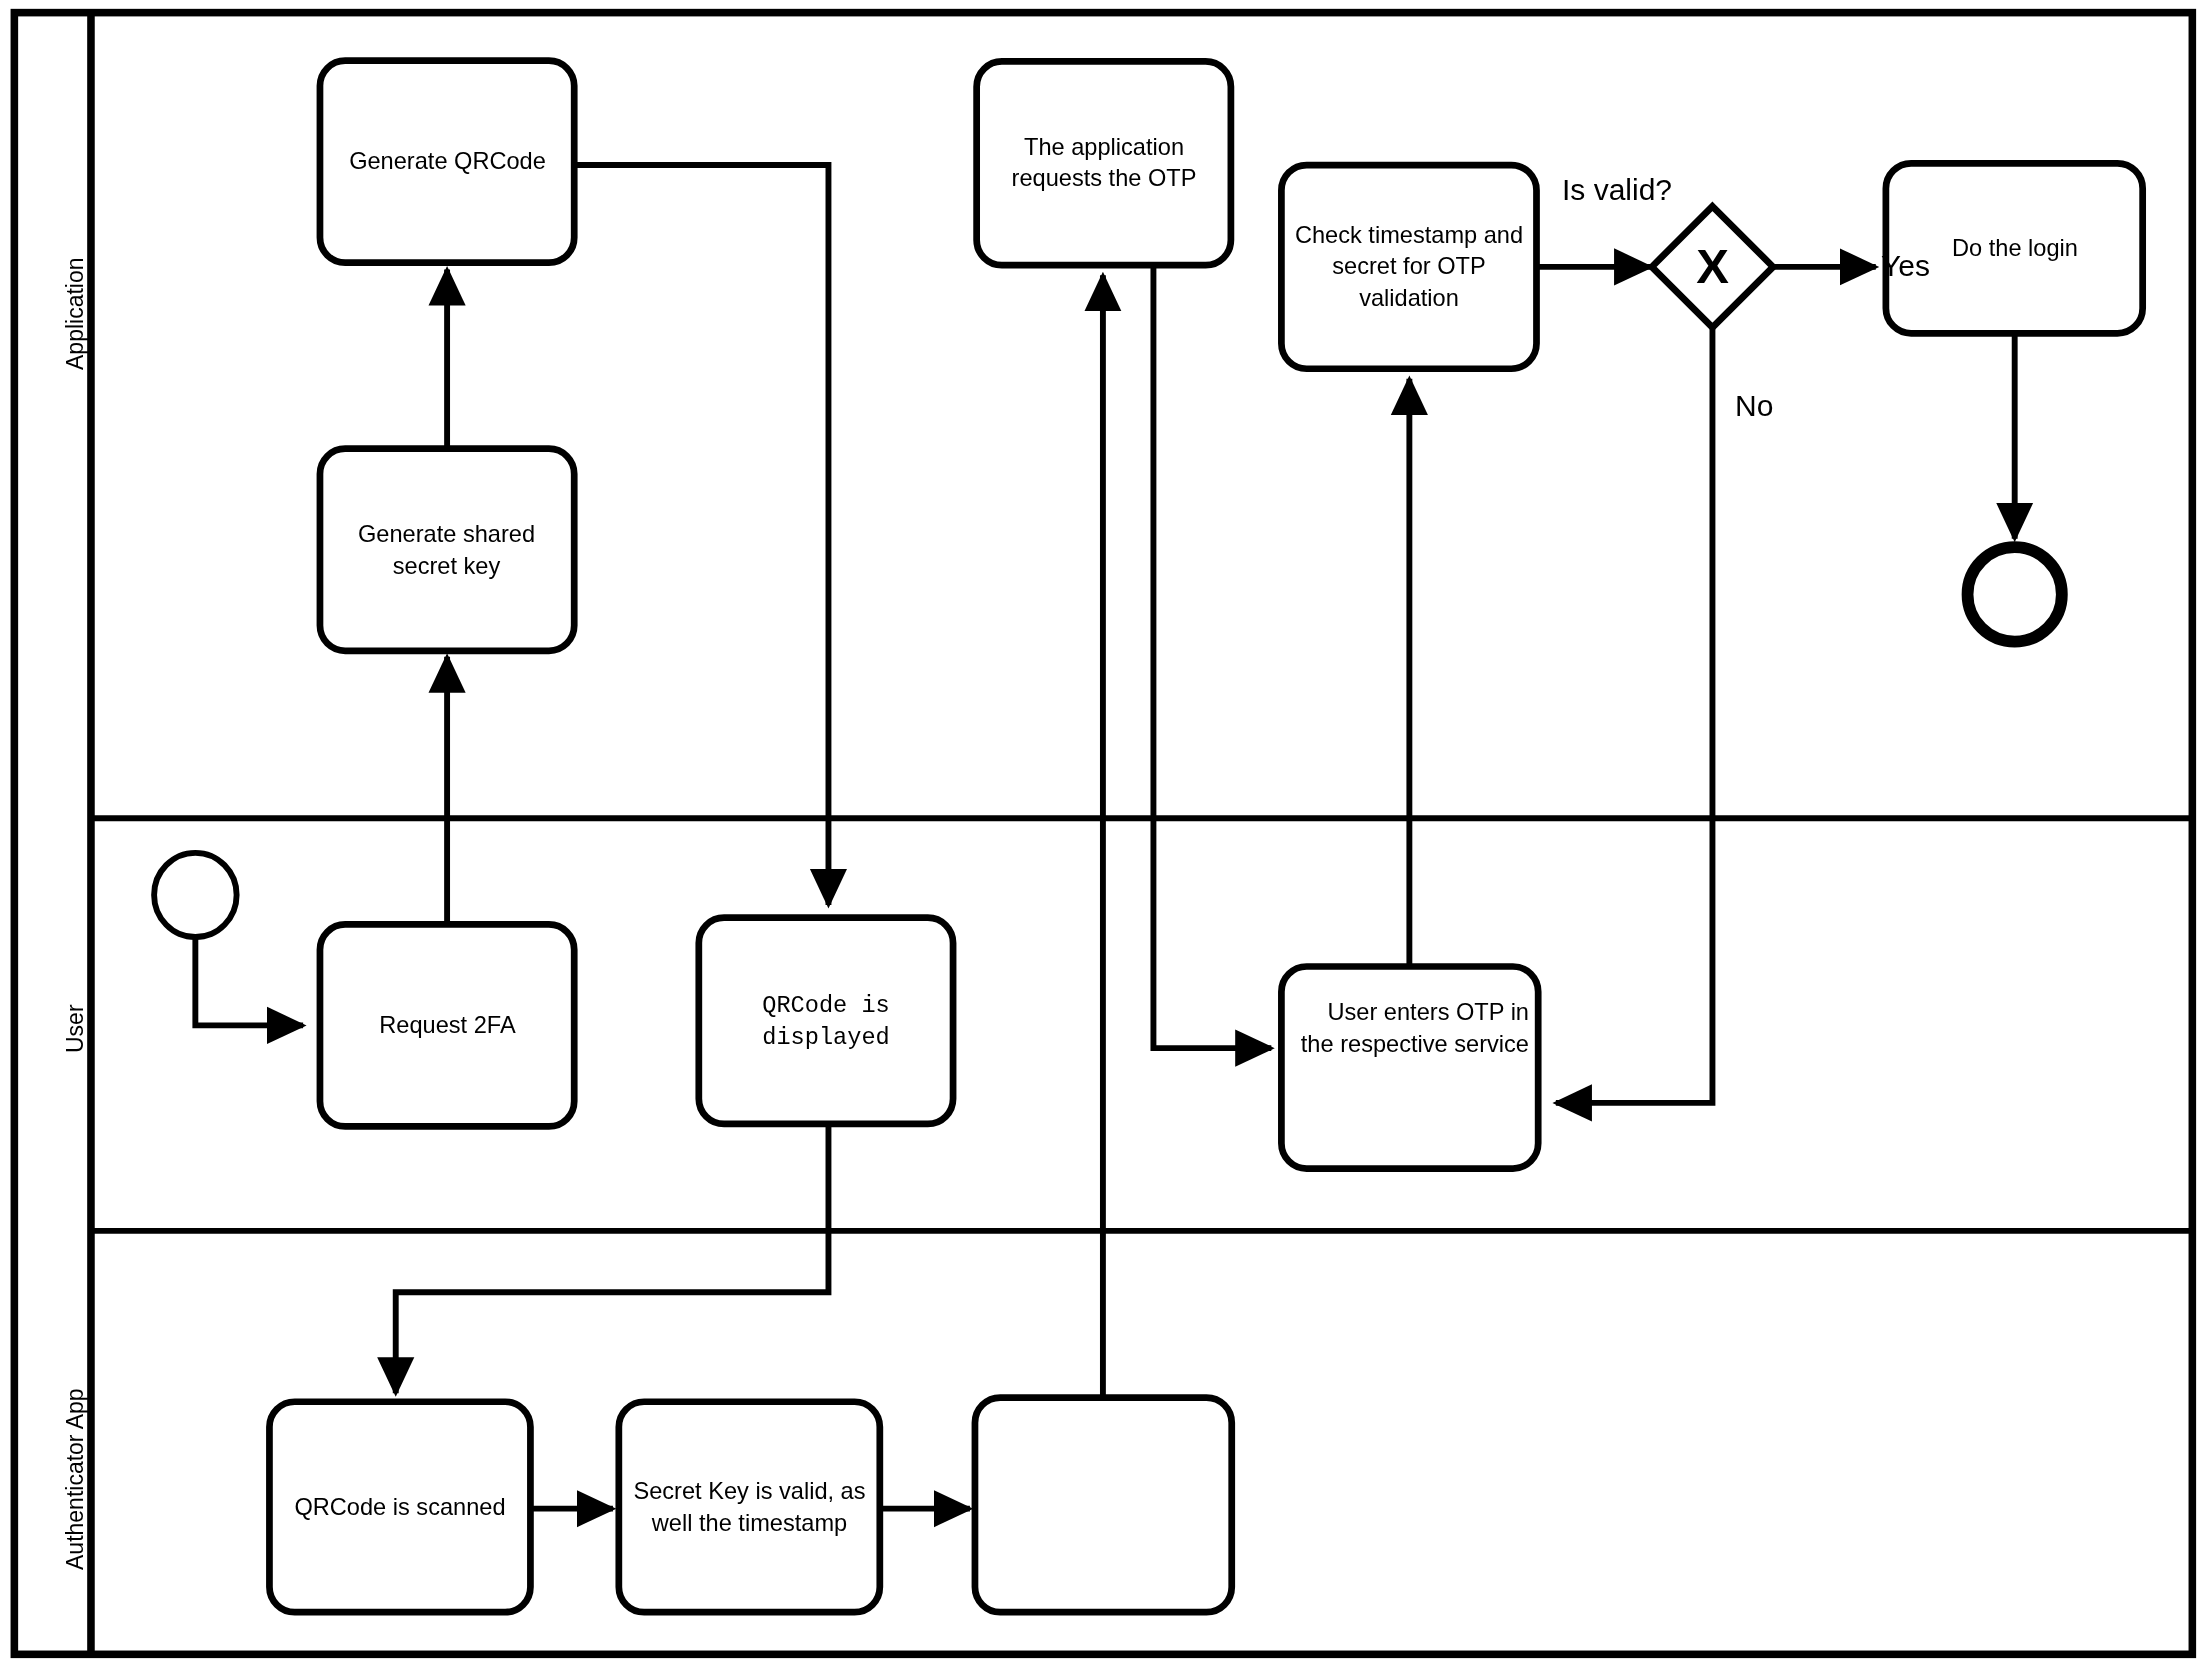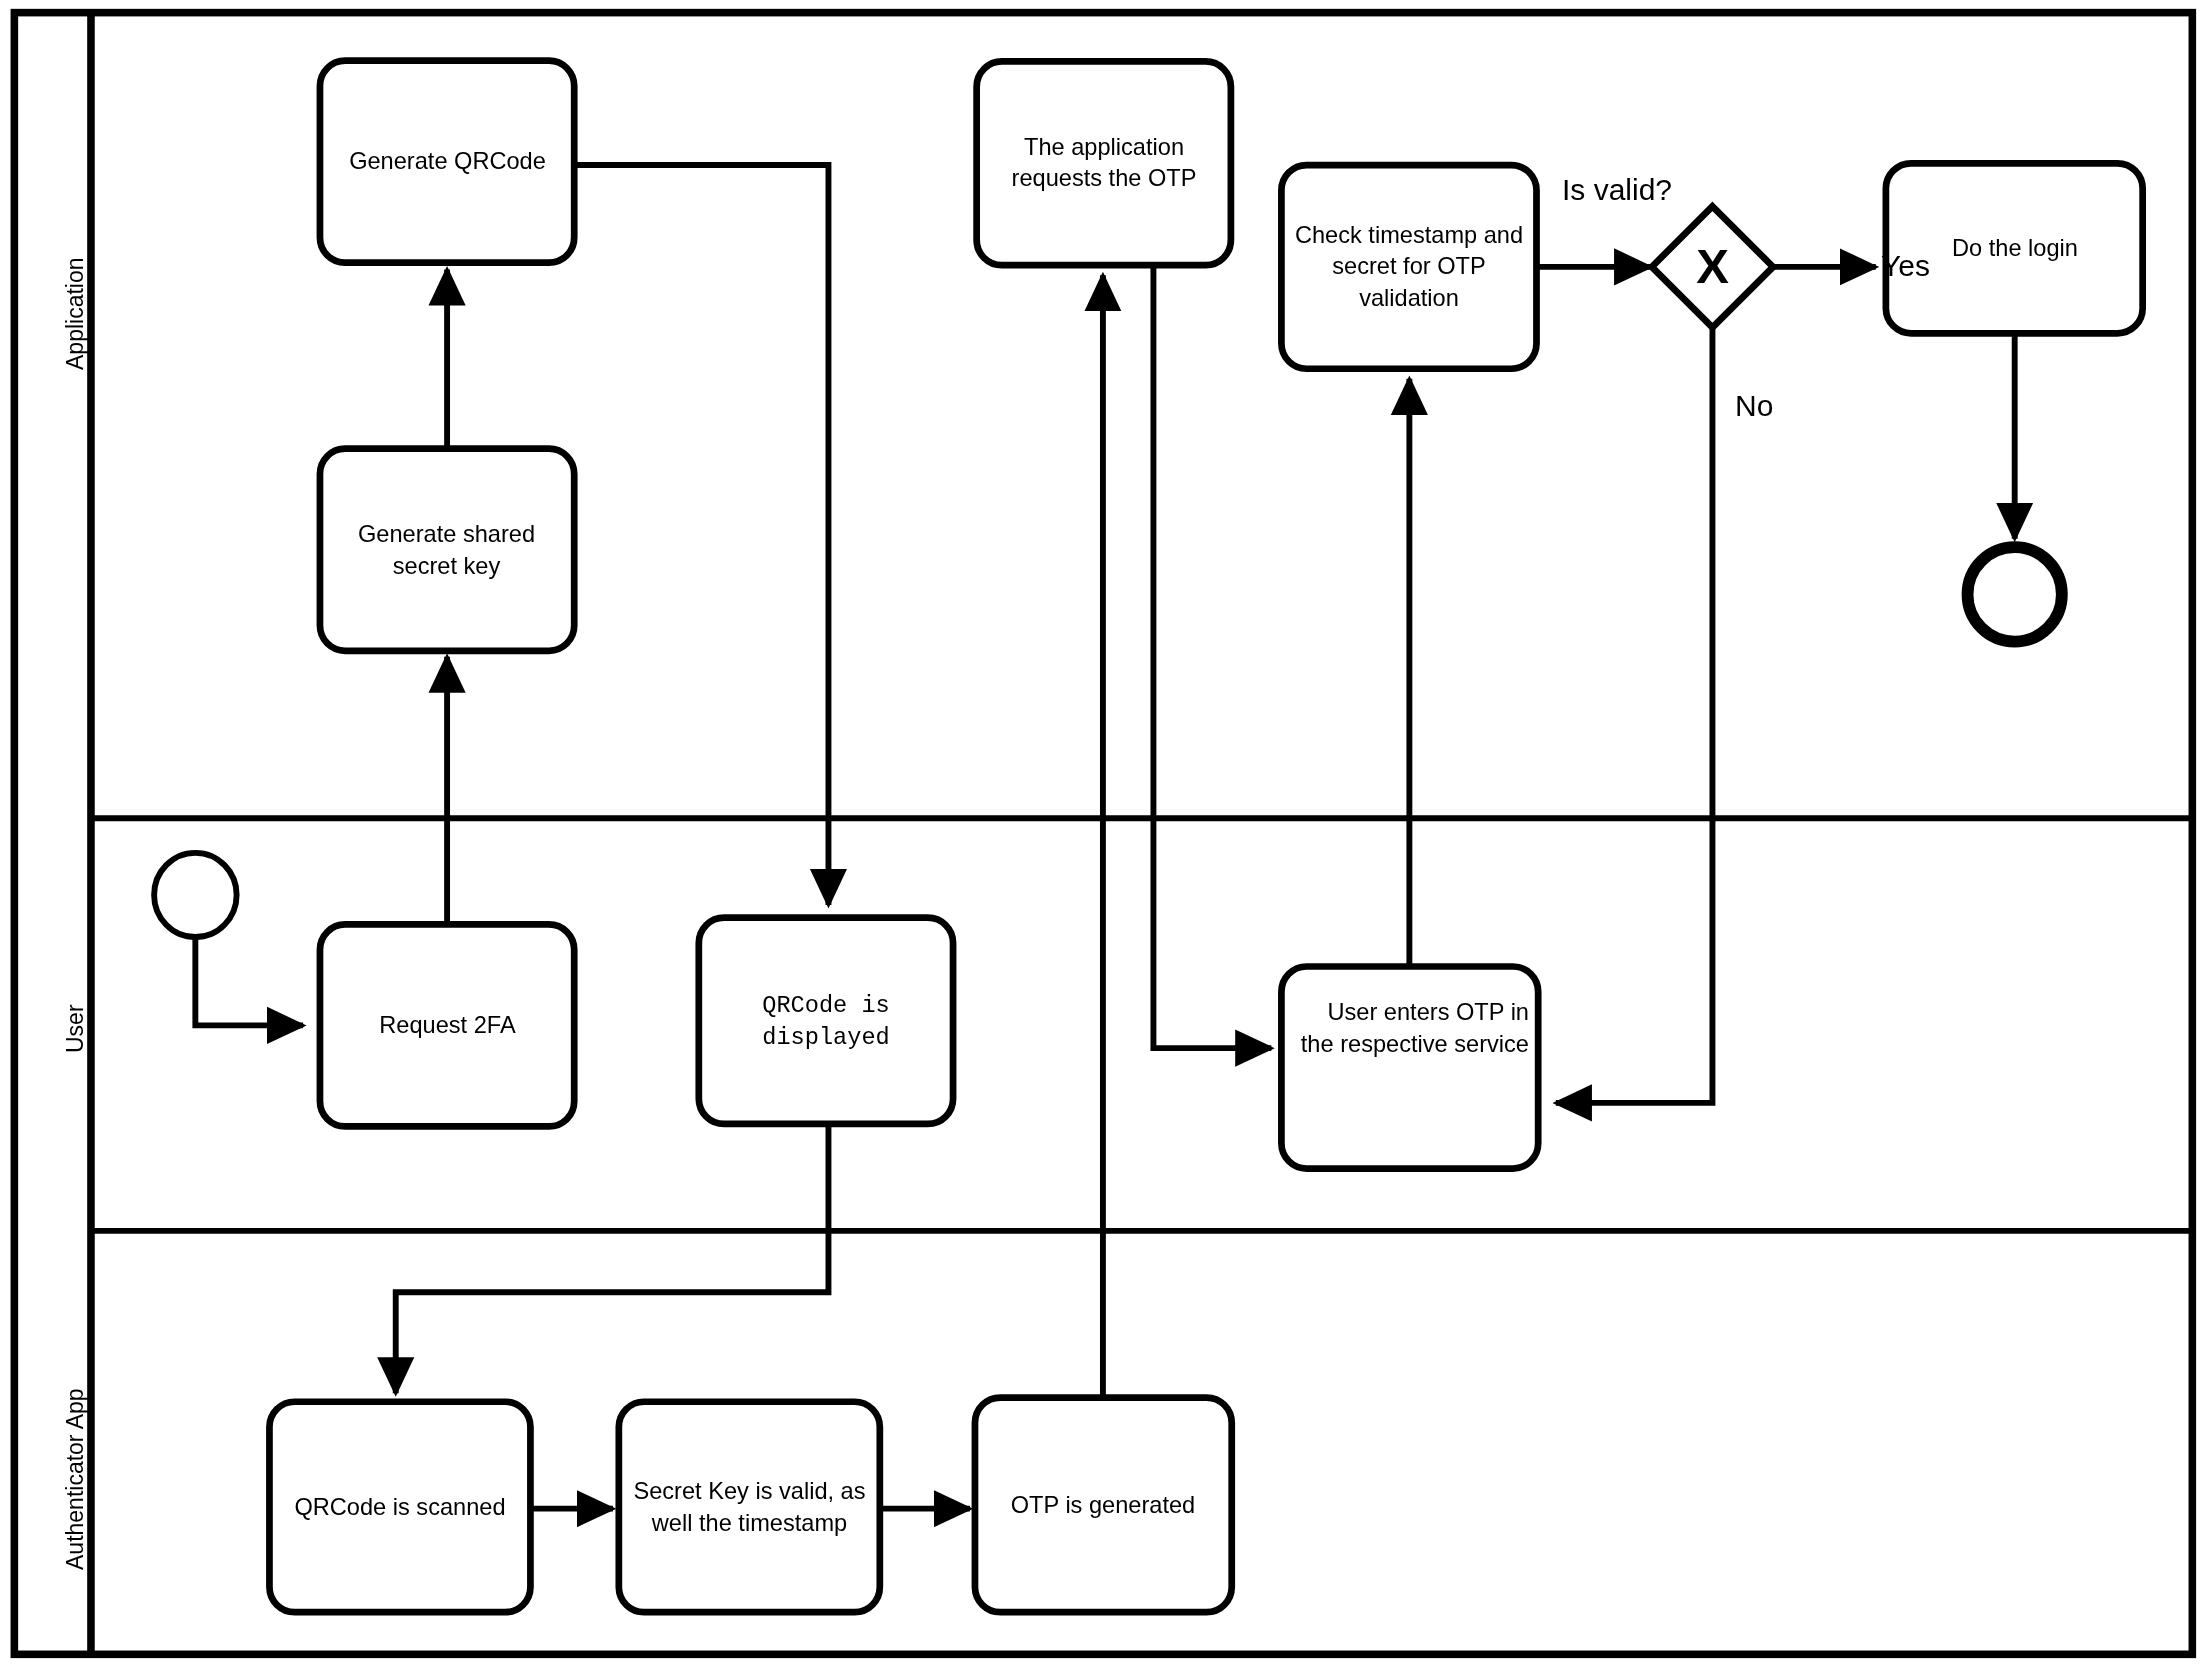--- a/index.html
+++ b/index.html
@@ -124,21 +124,20 @@
   <div class="node-text" style="left:333px; top:456px; width:227px; height:189px;">Generate shared secret key</div>
 
   <div class="node-text" style="left:327px; top:931px; width:241px; height:189px;">Request 2FA</div>
 
   <div class="node-text" style="left:709px; top:925px; width:234px; height:193px;font-family:Liberation Mono, monospace;">QRCode is displayed</div>
 
   <div class="node-text" style="left:278px; top:1409px; width:244px; height:197px;">QRCode is scanned</div>
 
   <div class="node-text" style="left:628px; top:1409px; width:243px; height:197px;">Secret Key is valid, as well the timestamp</div>
 
-  <div class="node-text" style="left:983px; top:1405px; width:240px; height:201px;">OTP is generated</div>
 
   <div class="node-text" style="left:987px; top:68px; width:234px; height:190px;">The application requests the OTP</div>
 
   <div class="node-text" style="left:1292px; top:934px; width:237px; height:189px;text-align:right;">User enters OTP in the respective service</div>
 
   <div class="node-text" style="left:1290px; top:172px; width:238px; height:190px;">Check timestamp and secret for OTP validation</div>
 
   <div class="node-text" style="left:1895px; top:170px; width:240px; height:157px;">Do the login</div>
 
   <div class="node-text" style="left:1679px; top:233px; width:67px; height:67px; font-size:49px; font-weight:bold;">X</div>

